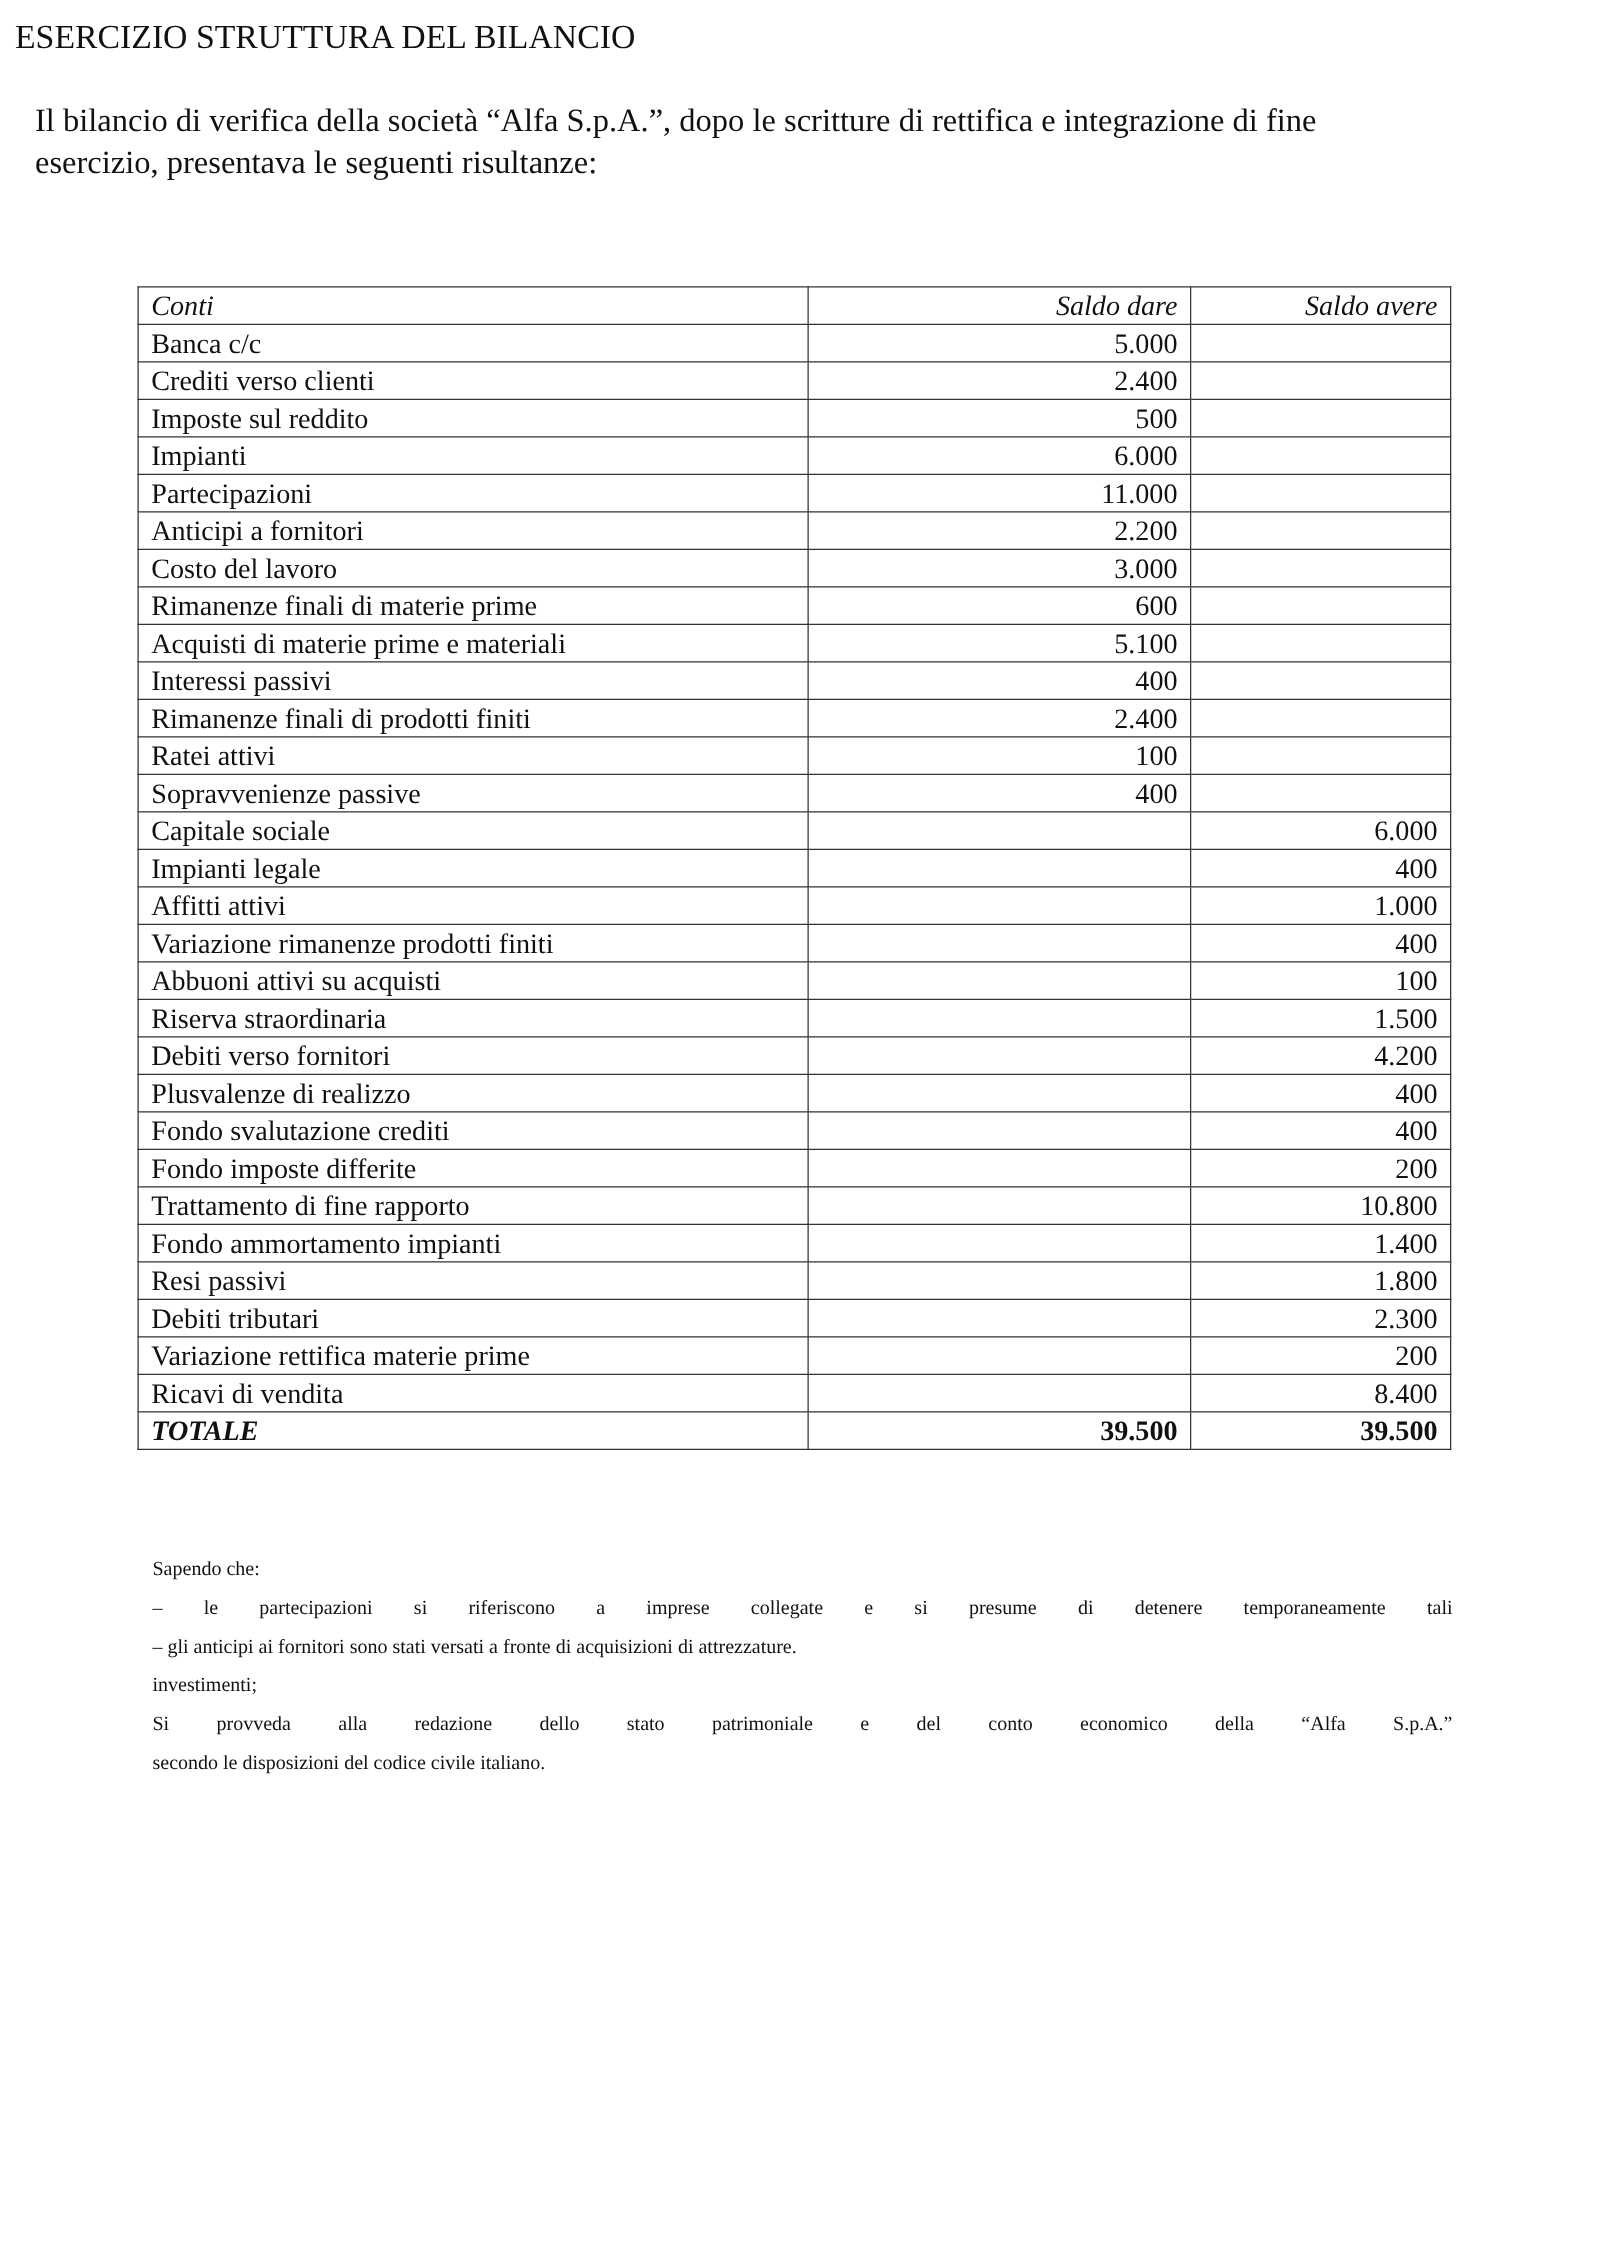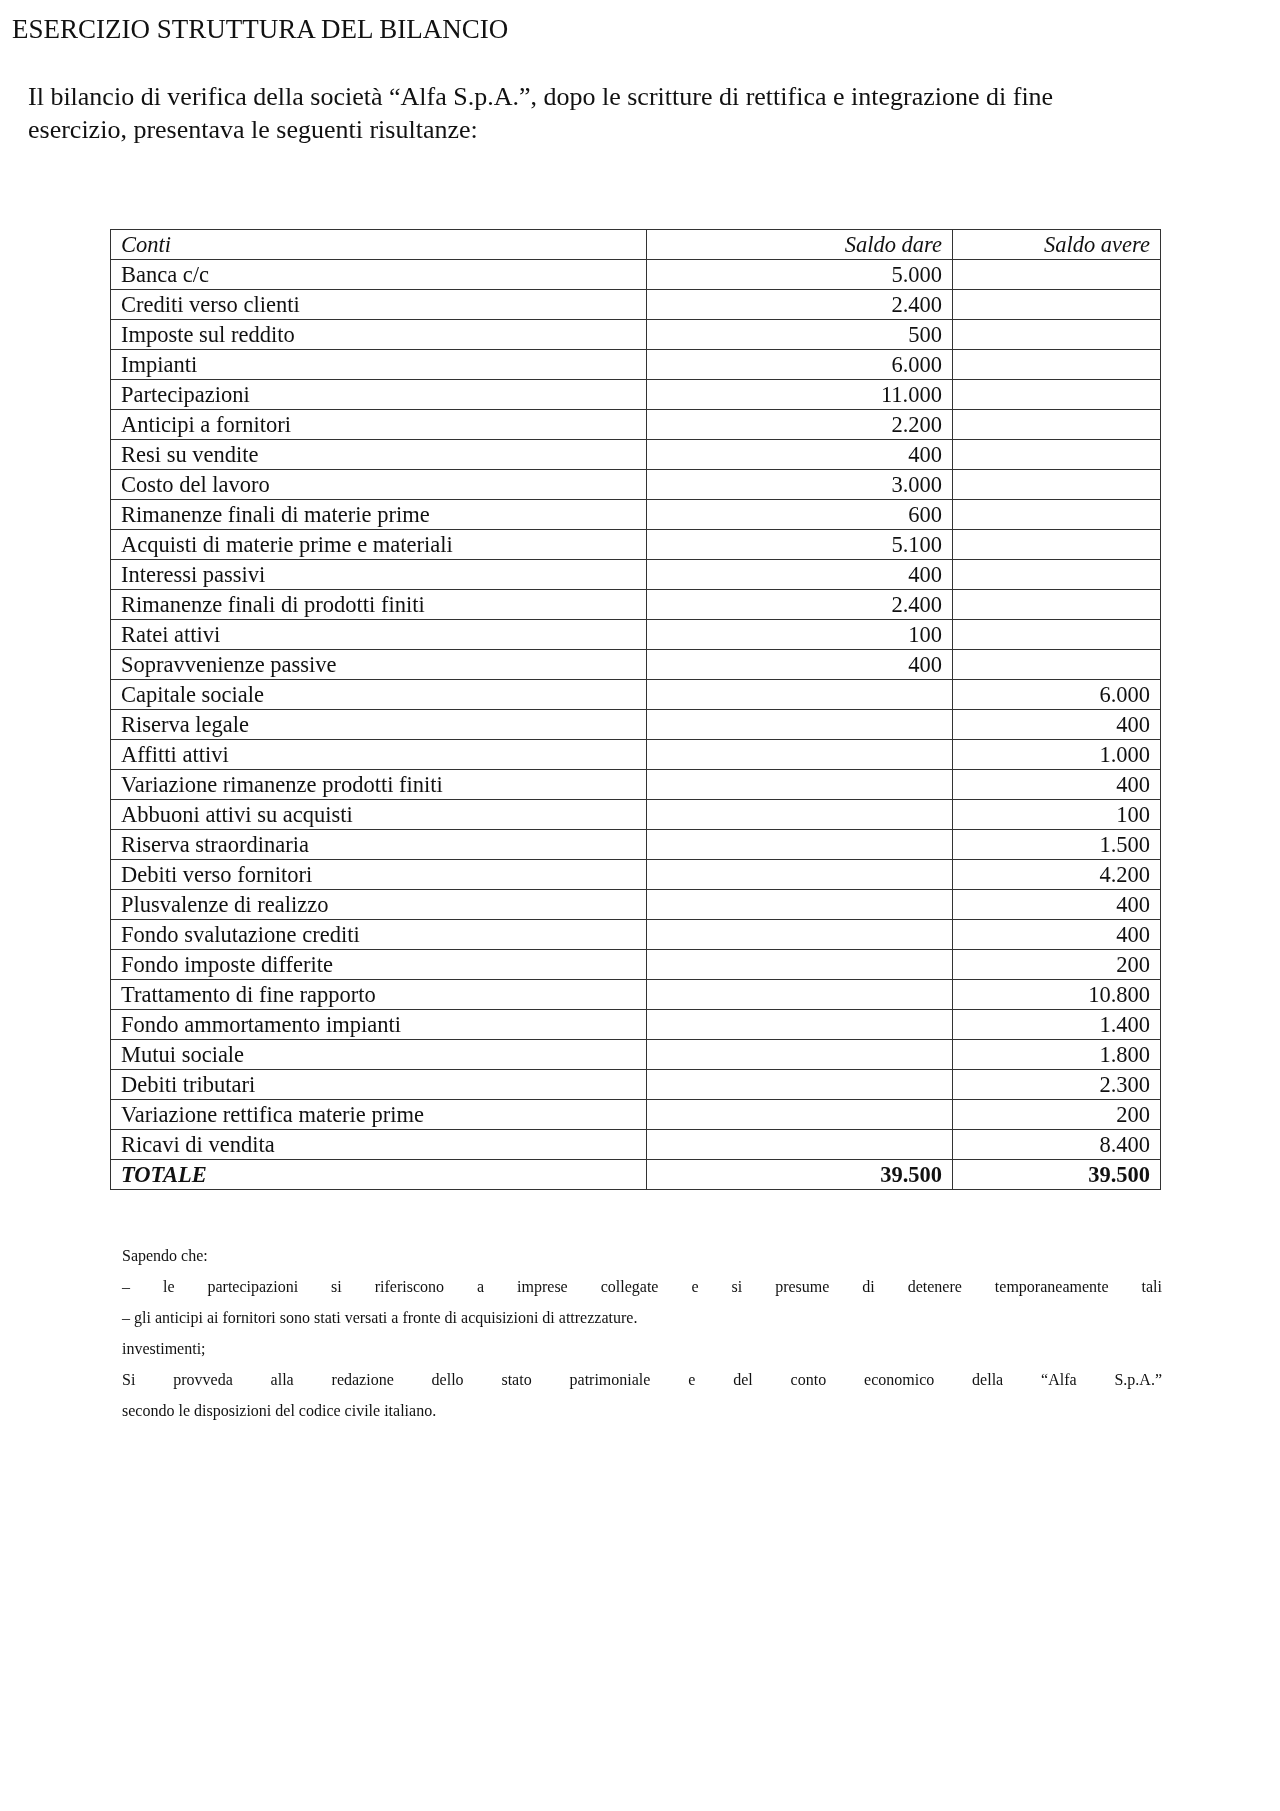--- a/index.html
+++ b/index.html
@@ -60,25 +60,20 @@
         <td class="c1">Partecipazioni</td>
         <td class="c2">11.000</td>
         <td class="c3"></td>
       </tr>
       <tr>
         <td class="c1">Anticipi a fornitori</td>
         <td class="c2">2.200</td>
         <td class="c3"></td>
       </tr>
       <tr>
-        <td class="c1">Resi su vendite</td>
-        <td class="c2">400</td>
-        <td class="c3"></td>
-      </tr>
-      <tr>
         <td class="c1">Costo del lavoro</td>
         <td class="c2">3.000</td>
         <td class="c3"></td>
       </tr>
       <tr>
         <td class="c1">Rimanenze finali di materie prime</td>
         <td class="c2">600</td>
         <td class="c3"></td>
       </tr>
       <tr>
@@ -105,21 +100,21 @@
         <td class="c1">Sopravvenienze passive</td>
         <td class="c2">400</td>
         <td class="c3"></td>
       </tr>
       <tr>
         <td class="c1">Capitale sociale</td>
         <td class="c2"></td>
         <td class="c3">6.000</td>
       </tr>
       <tr>
-        <td class="c1">Riserva legale</td>
+        <td class="c1">Impianti legale</td>
         <td class="c2"></td>
         <td class="c3">400</td>
       </tr>
       <tr>
         <td class="c1">Affitti attivi</td>
         <td class="c2"></td>
         <td class="c3">1.000</td>
       </tr>
       <tr>
         <td class="c1">Variazione rimanenze prodotti finiti</td>
@@ -160,21 +155,21 @@
         <td class="c1">Trattamento di fine rapporto</td>
         <td class="c2"></td>
         <td class="c3">10.800</td>
       </tr>
       <tr>
         <td class="c1">Fondo ammortamento impianti</td>
         <td class="c2"></td>
         <td class="c3">1.400</td>
       </tr>
       <tr>
-        <td class="c1">Mutui sociale</td>
+        <td class="c1">Resi passivi</td>
         <td class="c2"></td>
         <td class="c3">1.800</td>
       </tr>
       <tr>
         <td class="c1">Debiti tributari</td>
         <td class="c2"></td>
         <td class="c3">2.300</td>
       </tr>
       <tr>
         <td class="c1">Variazione rettifica materie prime</td>

